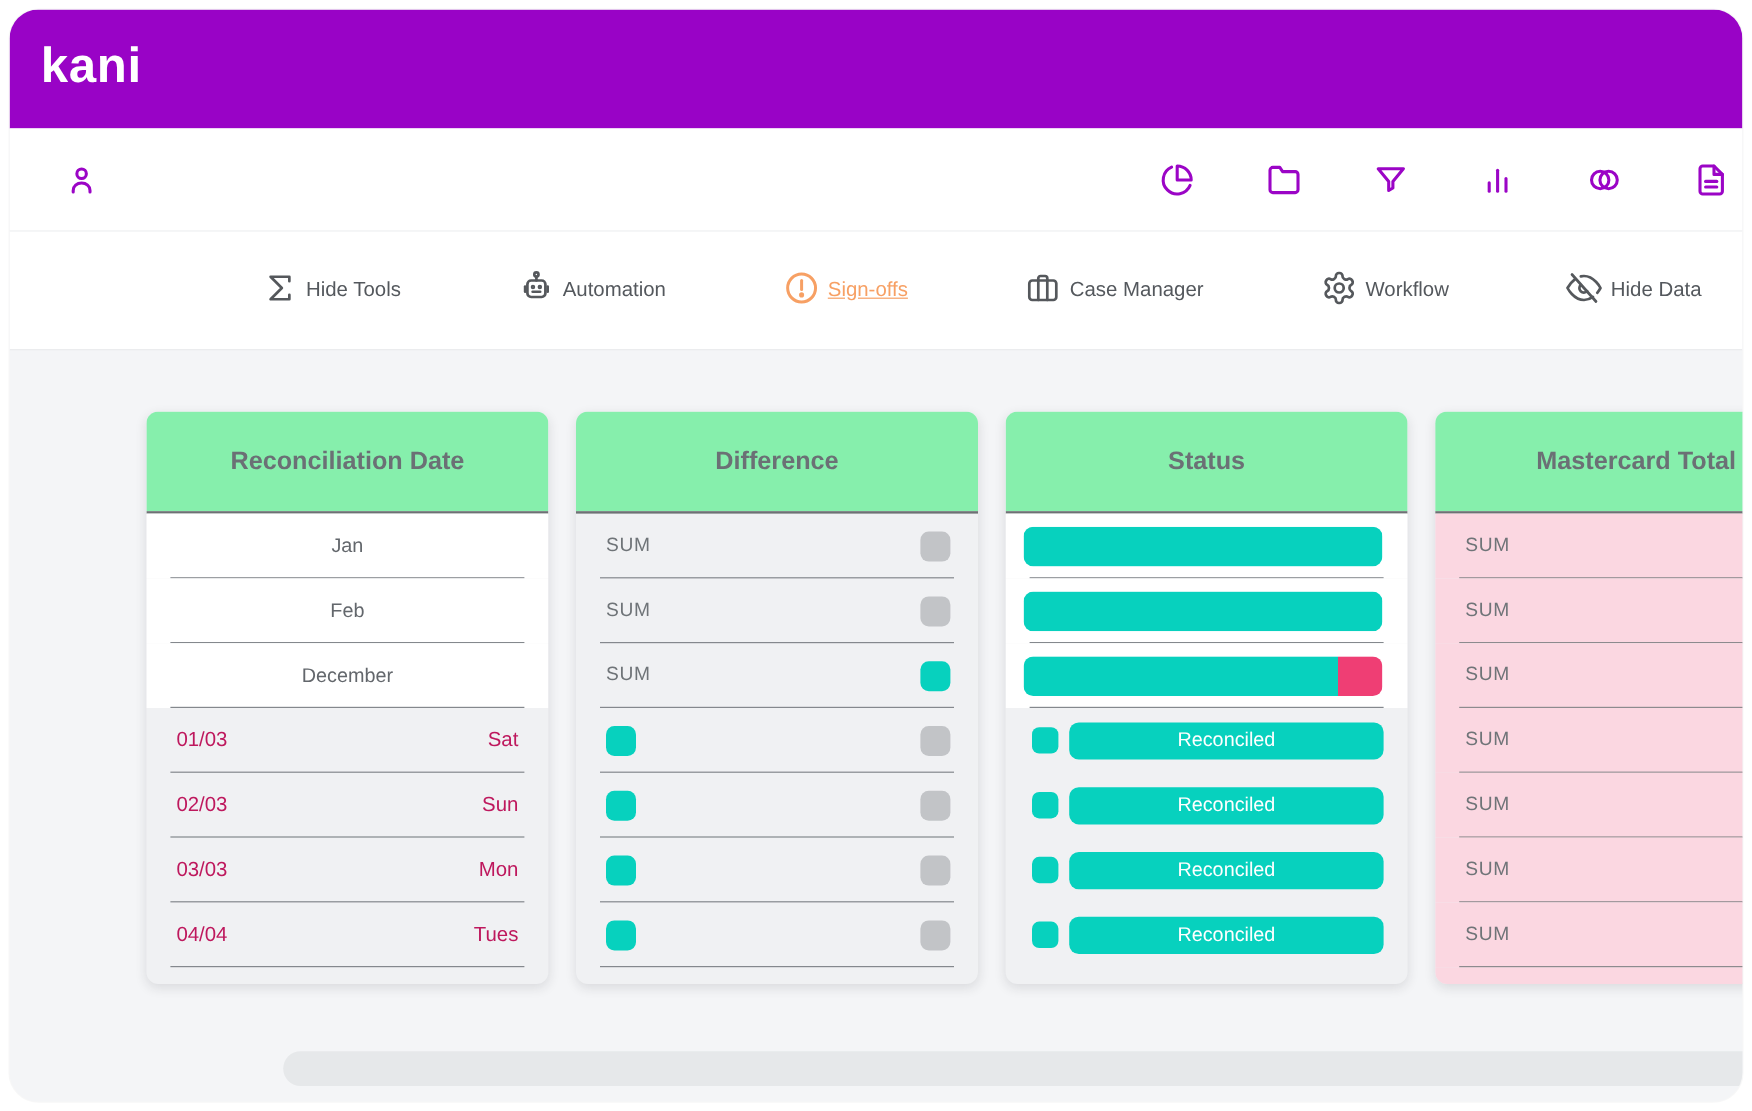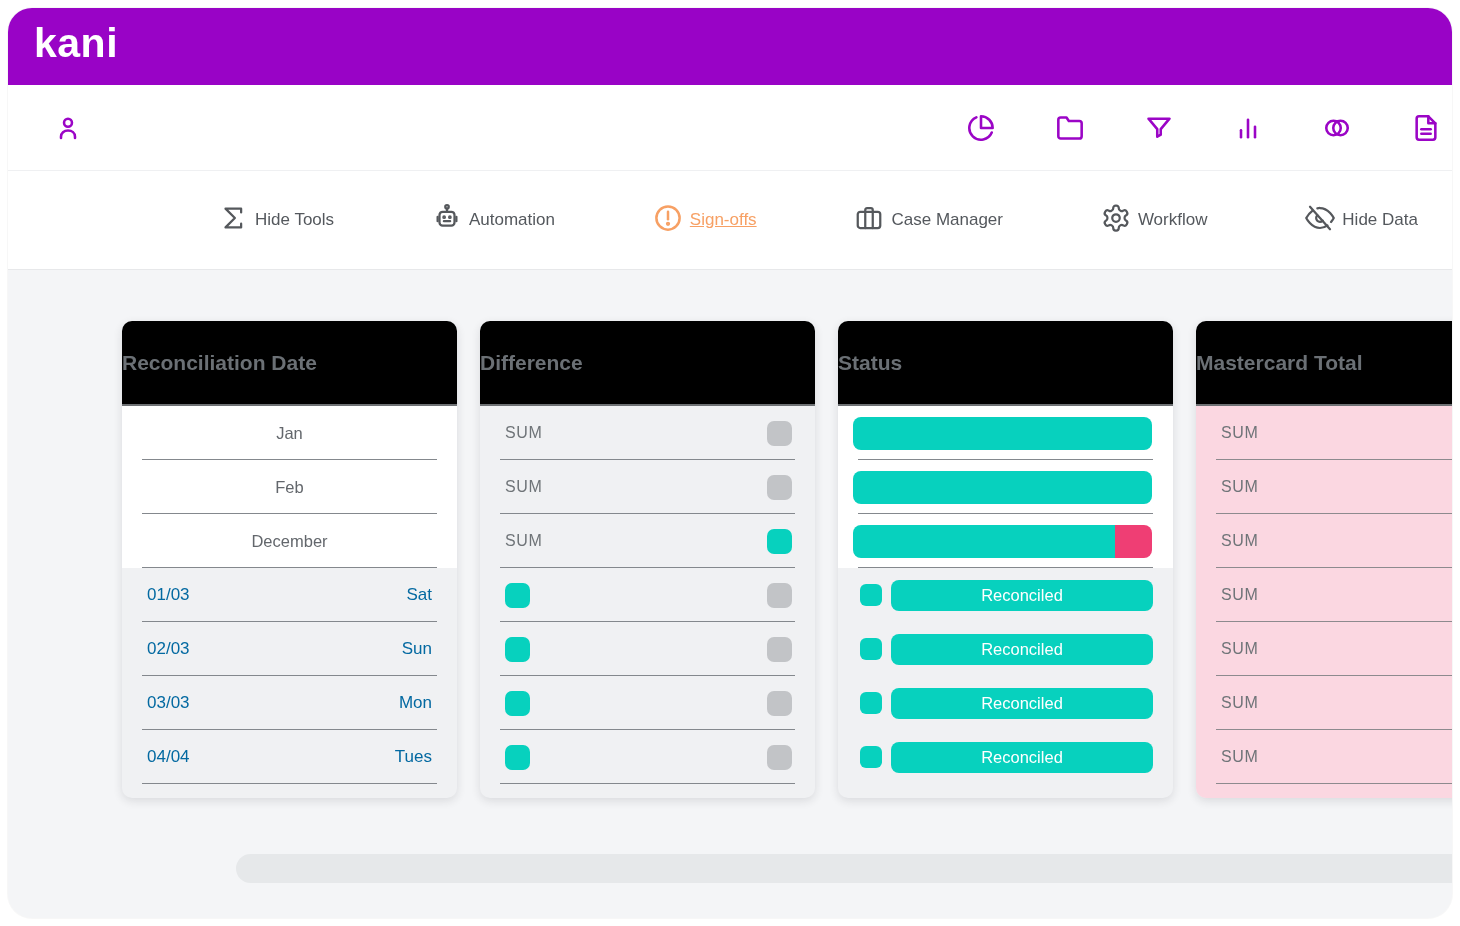--- a/index.html
+++ b/index.html
@@ -3,21 +3,21 @@
 <meta charset="utf-8">
 <style>
   * { margin:0; padding:0; box-sizing:border-box; }
   html,body { width:1460px; height:926px; background:#ffffff; font-family:"Liberation Sans", sans-serif; }
   .window {
     position:absolute; left:8px; top:8px; width:1444px; height:910px;
     border-radius:24px; overflow:hidden; background:#F4F5F7;
     box-shadow:0 0 0 1px rgba(0,0,0,0.03);
   }
   
-  .brand-bar { height:77px; background:#9903C6; display:flex; align-items:center; padding-left:26px; }
+  .brand-bar { height:99px; background:#9903C6; display:flex; align-items:center; padding-left:26px; }
   .logo { color:#ffffff; font-size:41px; font-weight:800; letter-spacing:0.5px; line-height:1; padding-bottom:6px; }
   
   .icon-bar { height:85px; background:#ffffff; display:flex; align-items:center; }
   .icon-bar .left { margin-left:46px; }
   .icon-bar .spacer { flex:1; }
   .icon-bar .right { display:flex; align-items:center; gap:61px; margin-right:12px; }
   .p-icon { width:28px; height:28px; display:block; cursor:pointer; }
   .p-icon svg { width:28px; height:28px; stroke:#9B05C6; stroke-width:2.2; fill:none; stroke-linecap:round; stroke-linejoin:round; }
   
   .toolbar { height:100px; background:#ffffff; border-top:1px solid #EFF0F2; border-bottom:1px solid #E7E8EA;
@@ -25,32 +25,32 @@
   .tool-item { display:flex; flex-direction:row; align-items:center; gap:7px; cursor:pointer; min-width:96px; }
   .tool-item svg { width:30px; height:30px; stroke:#55585C; stroke-width:1.8; fill:none; stroke-linecap:round; stroke-linejoin:round; }
   .tool-item .tlabel { font-size:17px; color:#54585D; }
   .tool-item.active svg { stroke:#F7A064; stroke-width:2; }
   .tool-item.active .tlabel { color:#F7A064;text-decoration:underline; }
   
   .content { padding:51px 0 0 114px; }
   .cards { display:flex; gap:23px; width:1432px; }
   .card { width:335px; min-width:335px; border-radius:10px; overflow:hidden; background:#F0F1F3;
     box-shadow:0 3px 10px rgba(30,35,40,0.12); }
-  .card-header { height:83px; background:#000000; display:flex; align-items:center; justify-content:flex-start; }
+  .card-header { height:83px; background:#86efac; display:flex; align-items:center; justify-content:center; }
   .card-title { font-size:21px; font-weight:bold; color:#6B7075; }
   .hdr-line { height:2px; background:#6E7174; }
   .row { position:relative; height:54px; display:flex; align-items:center; }
   .row.sep::after { content:""; position:absolute; left:20px; right:20px; bottom:0; height:1px; background:#84888D; }
   .row.white { background:#ffffff; }
   .row.pink  { background:#FBD7E1; }
   .row.pink.sep::after { background:#8D8A8E; }
   .card-bottom { height:14px; }
   .card-bottom.pink { background:#FBD7E1; }
   .center-text { width:100%; text-align:center; font-size:16.5px; color:#63676C; }
-  .lr { width:100%; display:flex; justify-content:space-between; padding:0 25px; font-size:17px; color:#0369a1; }
+  .lr { width:100%; display:flex; justify-content:space-between; padding:0 25px; font-size:17px; color:#be185d; }
   .sum { padding-left:25px; font-size:16px; color:#6F7478; letter-spacing:0.6px; flex:1; }
   .chip { width:25px; height:25px; border-radius:7px; cursor:pointer; }
   .chip.gray { background:#C2C4C7; }
   .chip.teal { background:#07D1BE; }
   .chip.right { margin-right:23px; }
   .chip.left { margin-left:25px; }
   .chip.small { width:22px; height:22px; border-radius:6px; margin-left:22px; }
   
   .bar-wrap { flex:1; display:flex; height:33px; margin:0 21px 0 15px; border-radius:8px; overflow:hidden; }
   .bar-teal { background:#07D1BE; flex:1; }

